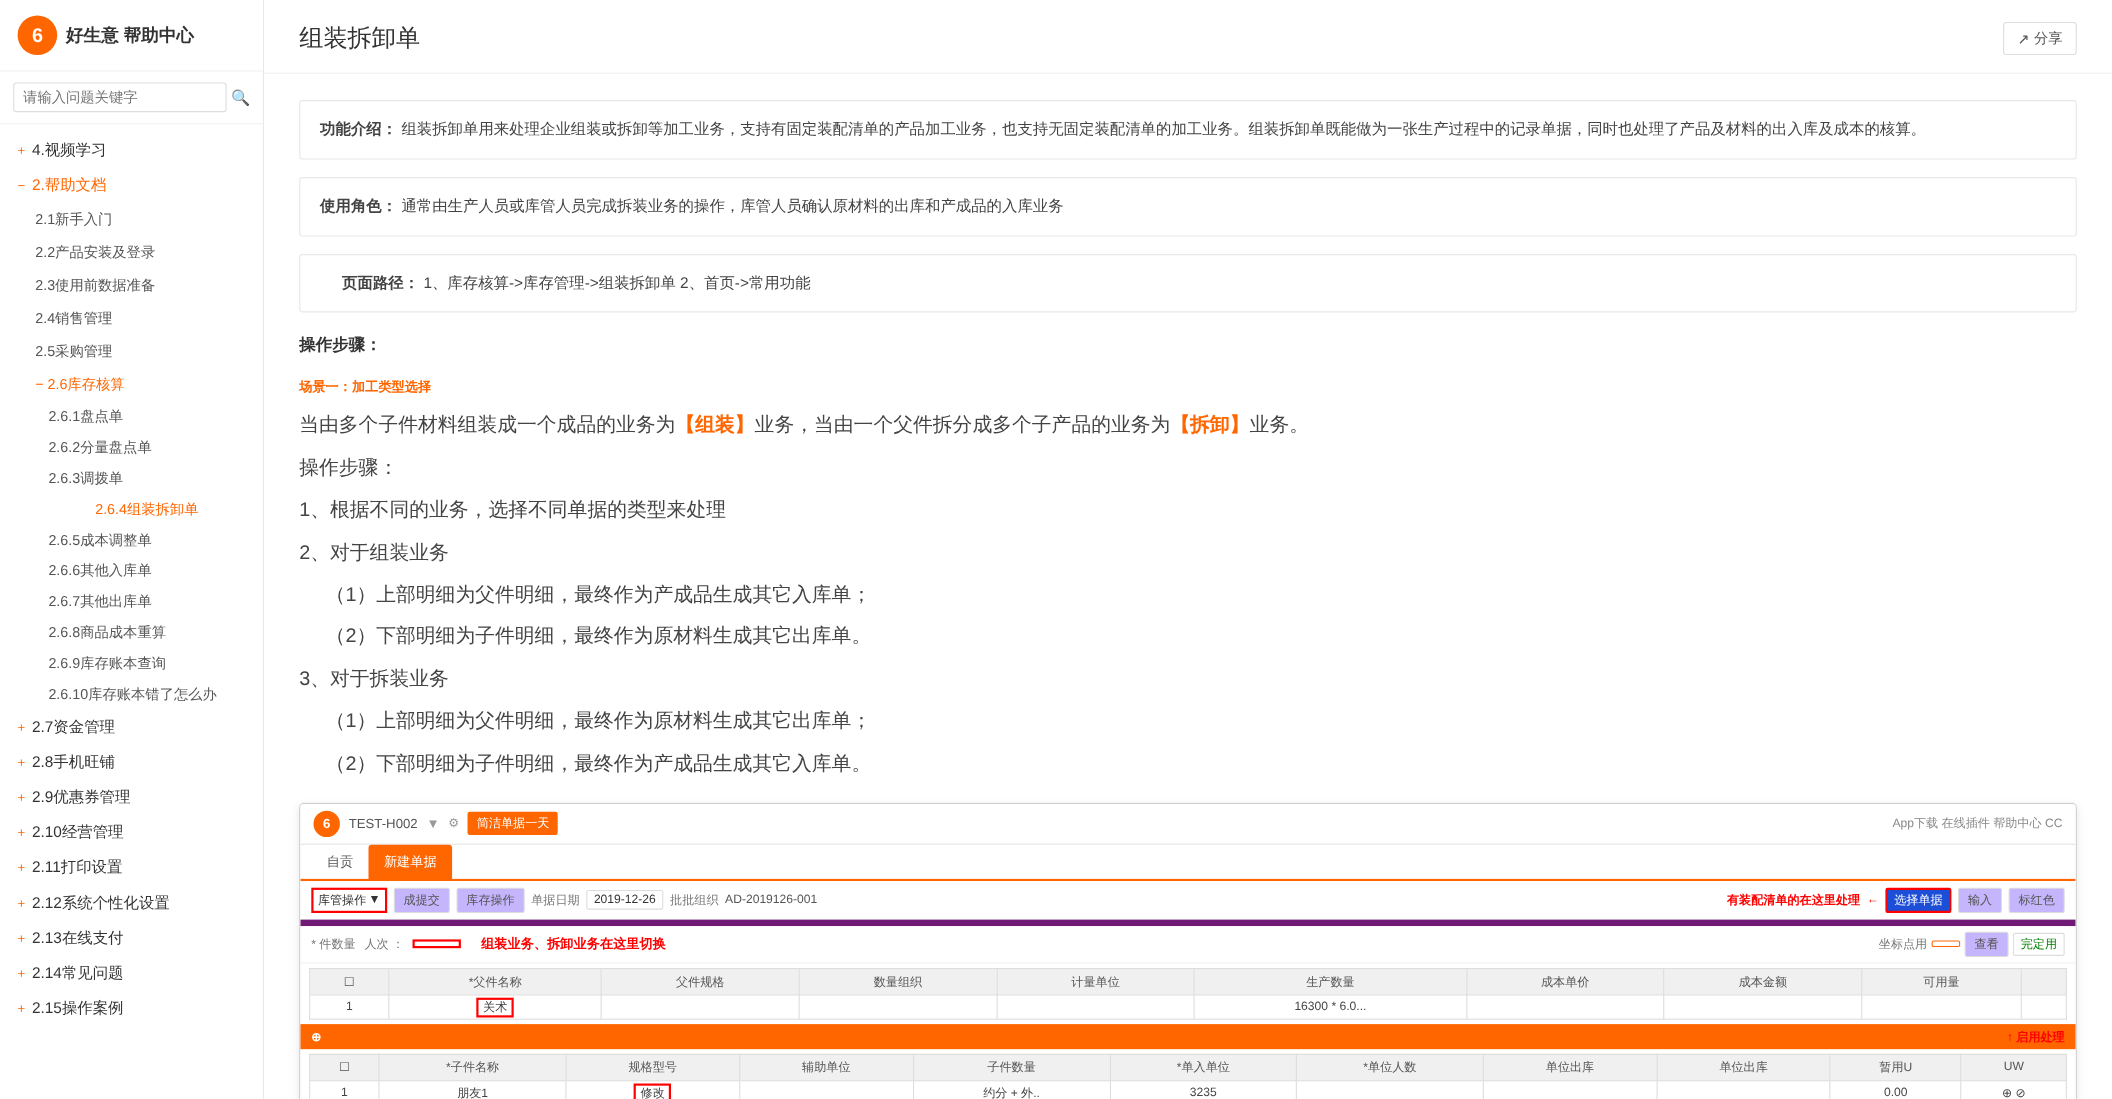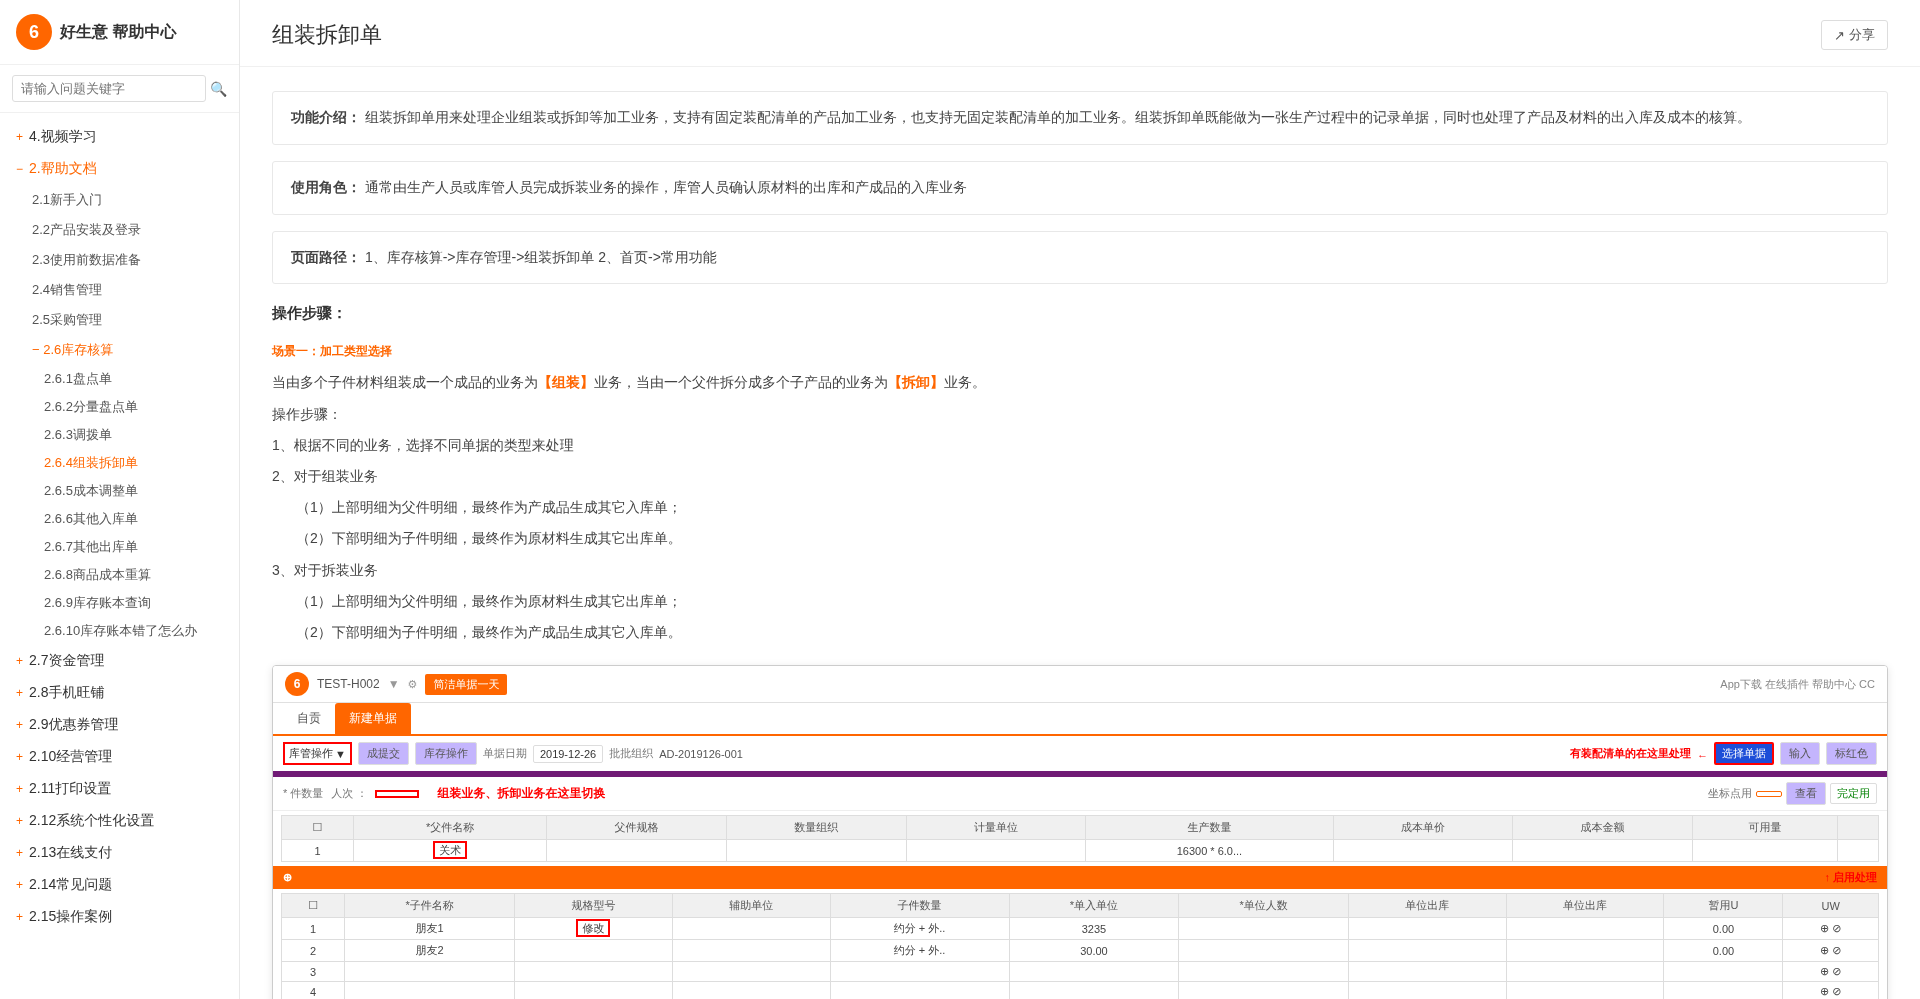--- a/index.html
+++ b/index.html
@@ -115,21 +115,21 @@
       line-height: 1.7;
       color: #444;
     }
     .section-heading {
       font-size: 15px;
       font-weight: bold;
       color: #333;
       margin: 20px 0 10px;
     }
     .step-text {
-      font-size: 14px;
+      font-size: 18px;
       color: #444;
       line-height: 1.8;
       margin-bottom: 6px;
     }
     .sub-step { margin-left: 24px; }
 
     
     #screenshot-area {
       margin-top: 20px;
       border: 1px solid #ccc;
@@ -211,21 +211,21 @@
       <span>2.5采购管理</span>
     </a>
     <a class="nav-sub-item active" style="color:#f60;">
       <span>−</span>
       <span>2.6库存核算</span>
     </a>
 
     <a class="nav-sub-sub"><span>2.6.1盘点单</span></a>
     <a class="nav-sub-sub"><span>2.6.2分量盘点单</span></a>
     <a class="nav-sub-sub"><span>2.6.3调拨单</span></a>
-    <a class="nav-sub-sub active-link" style="color:#f60;"><span>2.6.4组装拆卸单</span></a>
+    <a class="nav-sub-sub active-link" style="color:#f60;text-align:center;"><span>2.6.4组装拆卸单</span></a>
     <a class="nav-sub-sub"><span>2.6.5成本调整单</span></a>
     <a class="nav-sub-sub"><span>2.6.6其他入库单</span></a>
     <a class="nav-sub-sub"><span>2.6.7其他出库单</span></a>
     <a class="nav-sub-sub"><span>2.6.8商品成本重算</span></a>
     <a class="nav-sub-sub"><span>2.6.9库存账本查询</span></a>
     <a class="nav-sub-sub"><span>2.6.10库存账本错了怎么办</span></a>
 
     <div class="nav-section-item">
       <span class="icon">+</span>
       <span>2.7资金管理</span>
@@ -279,21 +279,21 @@
       <span style="font-weight:bold;">功能介绍：</span>
       <span>组装拆卸单用来处理企业组装或拆卸等加工业务，支持有固定装配清单的产品加工业务，也支持无固定装配清单的加工业务。组装拆卸单既能做为一张生产过程中的记录单据，同时也处理了产品及材料的出入库及成本的核算。</span>
     </div>
 
     <div class="info-block">
       <span style="font-weight:bold;">使用角色：</span>
       <span>通常由生产人员或库管人员完成拆装业务的操作，库管人员确认原材料的出库和产成品的入库业务</span>
     </div>
 
     <div class="info-block">
-      <span style="font-weight:bold;">页面路径：</span>
+      <span style="font-weight:bold;margin-left:20px;">页面路径：</span>
       <span>1、库存核算-&gt;库存管理-&gt;组装拆卸单  2、首页-&gt;常用功能</span>
     </div>
 
     <div class="section-heading">操作步骤：</div>
     <div class="section-heading" style="font-size:12px;color:#f60;">场景一：加工类型选择</div>
     <p class="step-text">
       当由多个子件材料组装成一个成品的业务为<span style="color:#f60;font-weight:bold;">【组装】</span>业务，当由一个父件拆分成多个子产品的业务为<span style="color:#f60;font-weight:bold;">【拆卸】</span>业务。
     </p>
     <p class="step-text">操作步骤：</p>
     <p class="step-text">1、根据不同的业务，选择不同单据的类型来处理</p>

